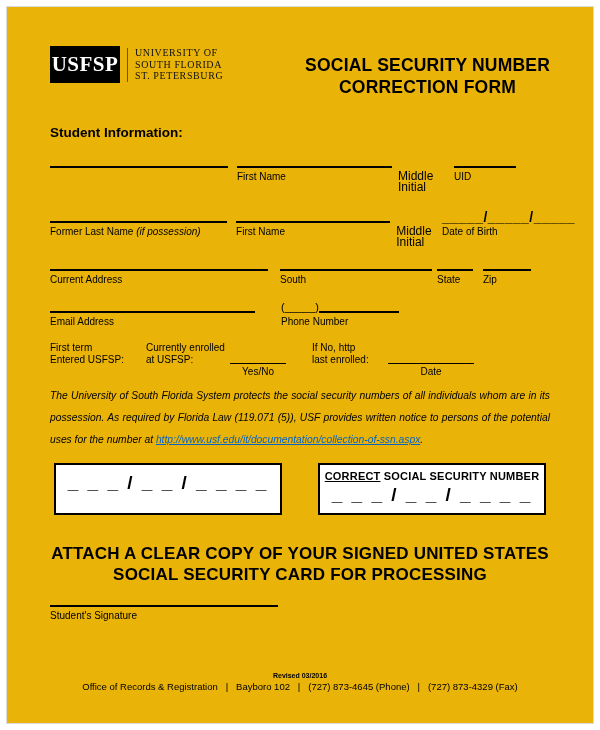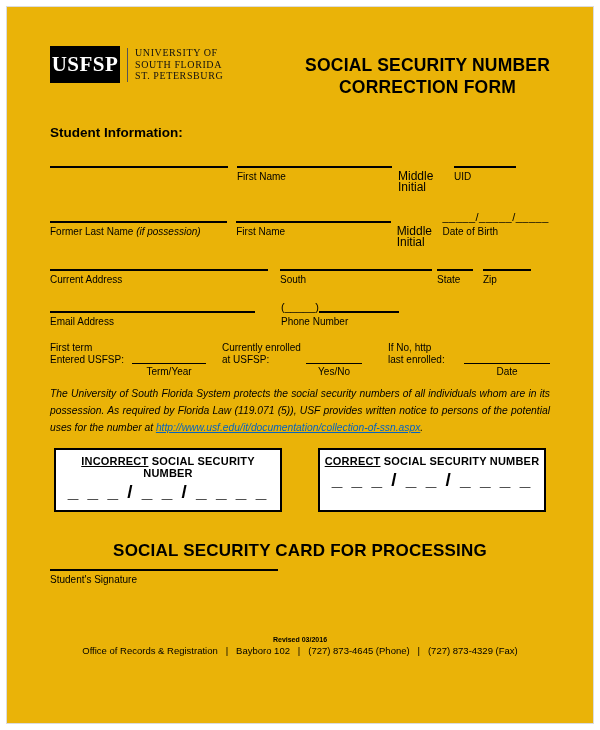--- a/index.html
+++ b/index.html
@@ -22,53 +22,53 @@
   .frow { display:flex; }
   .field { display:flex; flex-direction:column; }
   .wline { height:0; border-top:2px solid #000; }
   .flabel { font-size:10px; line-height:11px; margin-top:3px; }
   .row1 { margin-top:26px; }
   .row2 { margin-top:19px; }
   .row3 { margin-top:21px; }
   .row4 { margin-top:17px; }
   .pt9 { padding-top:9px; }
   .mi-block { font-size:12px; line-height:11px; }
-  .dob-pattern { font-size:11px; font-weight:normal; line-height:11px; letter-spacing:0.5px; white-space:pre; }
+  .dob-pattern { font-size:14px; font-weight:bold; line-height:11px; letter-spacing:0.5px; white-space:pre; }
   .italic { font-style:italic; }
 
   
   .phone-group { margin-left:26px; }
   .phone-top { display:flex; align-items:flex-end; height:11px; }
   .phone-prefix { font-size:11px; line-height:11px; }
   .phone-line { width:80px; height:0; border-bottom:2px solid #000; }
 
   
   .row5 { margin-top:15px; display:flex; }
   .r5-group { display:flex; }
   .r5-text { font-size:10px; line-height:12px; }
   .r5-field { margin-top:11px; margin-left:2px; }
   .r5-line { height:11px; border-bottom:1px solid #000; }
   .r5-label { font-size:10px; line-height:11px; margin-top:2px; text-align:center; }
 
   
-  .legal { margin-top:8px; font-size:10.3px; font-style:italic; text-align:justify; line-height:17px; }
+  .legal { margin-top:8px; font-size:10.3px; font-style:italic; text-align:justify; line-height:22px; }
   .legal .link { color:#0563c1; text-decoration:underline; cursor:pointer; }
 
   
   .ssn-row { margin-top:12px; padding:0 4px; display:flex; justify-content:space-between; }
   .ssn-box { width:228px; border:2px solid #000; text-align:center; padding:5px 4px 7px 4px; background:#fff; }
   .ssn-head { font-size:11px; font-weight:bold; letter-spacing:0.2px; }
   .ssn-head .u { text-decoration:underline; }
   .ssn-pattern { font-size:19px; font-weight:bold; letter-spacing:2px; margin-top:2px; white-space:pre; line-height:22px; }
 
   
   .attach { margin-top:28px; text-align:center; font-weight:bold; font-size:17px; line-height:21px; letter-spacing:0.2px; }
 
   
-  .sig-row { margin-top:8px; display:flex; justify-content:space-between;align-items:flex-end; }
+  .sig-row { margin-top:20px; display:flex; justify-content:space-between;align-items:flex-end; }
 
   
   .footer { margin-top:50px; text-align:center; }
   .revised { font-size:7px; font-weight:bold; line-height:9px; }
   .office { font-size:9.5px; line-height:12px; margin-top:1px; white-space:pre; }
 </style>
 </head>
 <body>
 
 <div class="page">
@@ -160,24 +160,20 @@
       <div class="flabel">Phone Number</div>
     </div>
   </div>
 
   <div class="row5">
     <div class="r5-group">
       <div class="r5-text" style="width:80px">
         <div>First term</div>
         <div>Entered USFSP:</div>
       </div>
-      <div class="r5-field" style="width:74px">
-        <div class="r5-line"></div>
-        <div class="r5-label">Term/Year</div>
-      </div>
     </div>
     <div class="r5-group" style="margin-left:16px">
       <div class="r5-text" style="width:82px">
         <div>Currently enrolled</div>
         <div>at USFSP:</div>
       </div>
       <div class="r5-field" style="width:56px">
         <div class="r5-line"></div>
         <div class="r5-label">Yes/No</div>
       </div>
@@ -191,30 +187,30 @@
         <div class="r5-line"></div>
         <div class="r5-label">Date</div>
       </div>
     </div>
   </div>
 
   <p class="legal"><span>The University of South Florida System protects the social security numbers of all individuals whom are in its possession. As required by Florida Law (119.071 (5)), USF provides written notice to persons of the potential uses for the number at </span><a class="link">http://www.usf.edu/it/documentation/collection-of-ssn.aspx</a><span>.</span></p>
 
   <div class="ssn-row">
     <div class="ssn-box">
-      <div class="ssn-head"><span class="u">INCORRECT</span><span> SOCIAL SECURITY NUMBER</span></div>
       <div class="ssn-pattern">_ _ _ / _ _ / _ _ _ _</div>
     </div>
     <div class="ssn-box">
       <div class="ssn-head"><span class="u">CORRECT</span><span> SOCIAL SECURITY NUMBER</span></div>
       <div class="ssn-pattern">_ _ _ / _ _ / _ _ _ _</div>
     </div>
   </div>
 
   <div class="attach">
+    <div>ATTACH A CLEAR COPY OF YOUR SIGNED UNITED STATES</div>
     <div>SOCIAL SECURITY CARD FOR PROCESSING</div>
   </div>
 
   <div class="sig-row">
     <div class="field" style="width:228px">
       <div class="wline"></div>
       <div class="flabel">Student's Signature</div>
     </div>
   </div>
 

